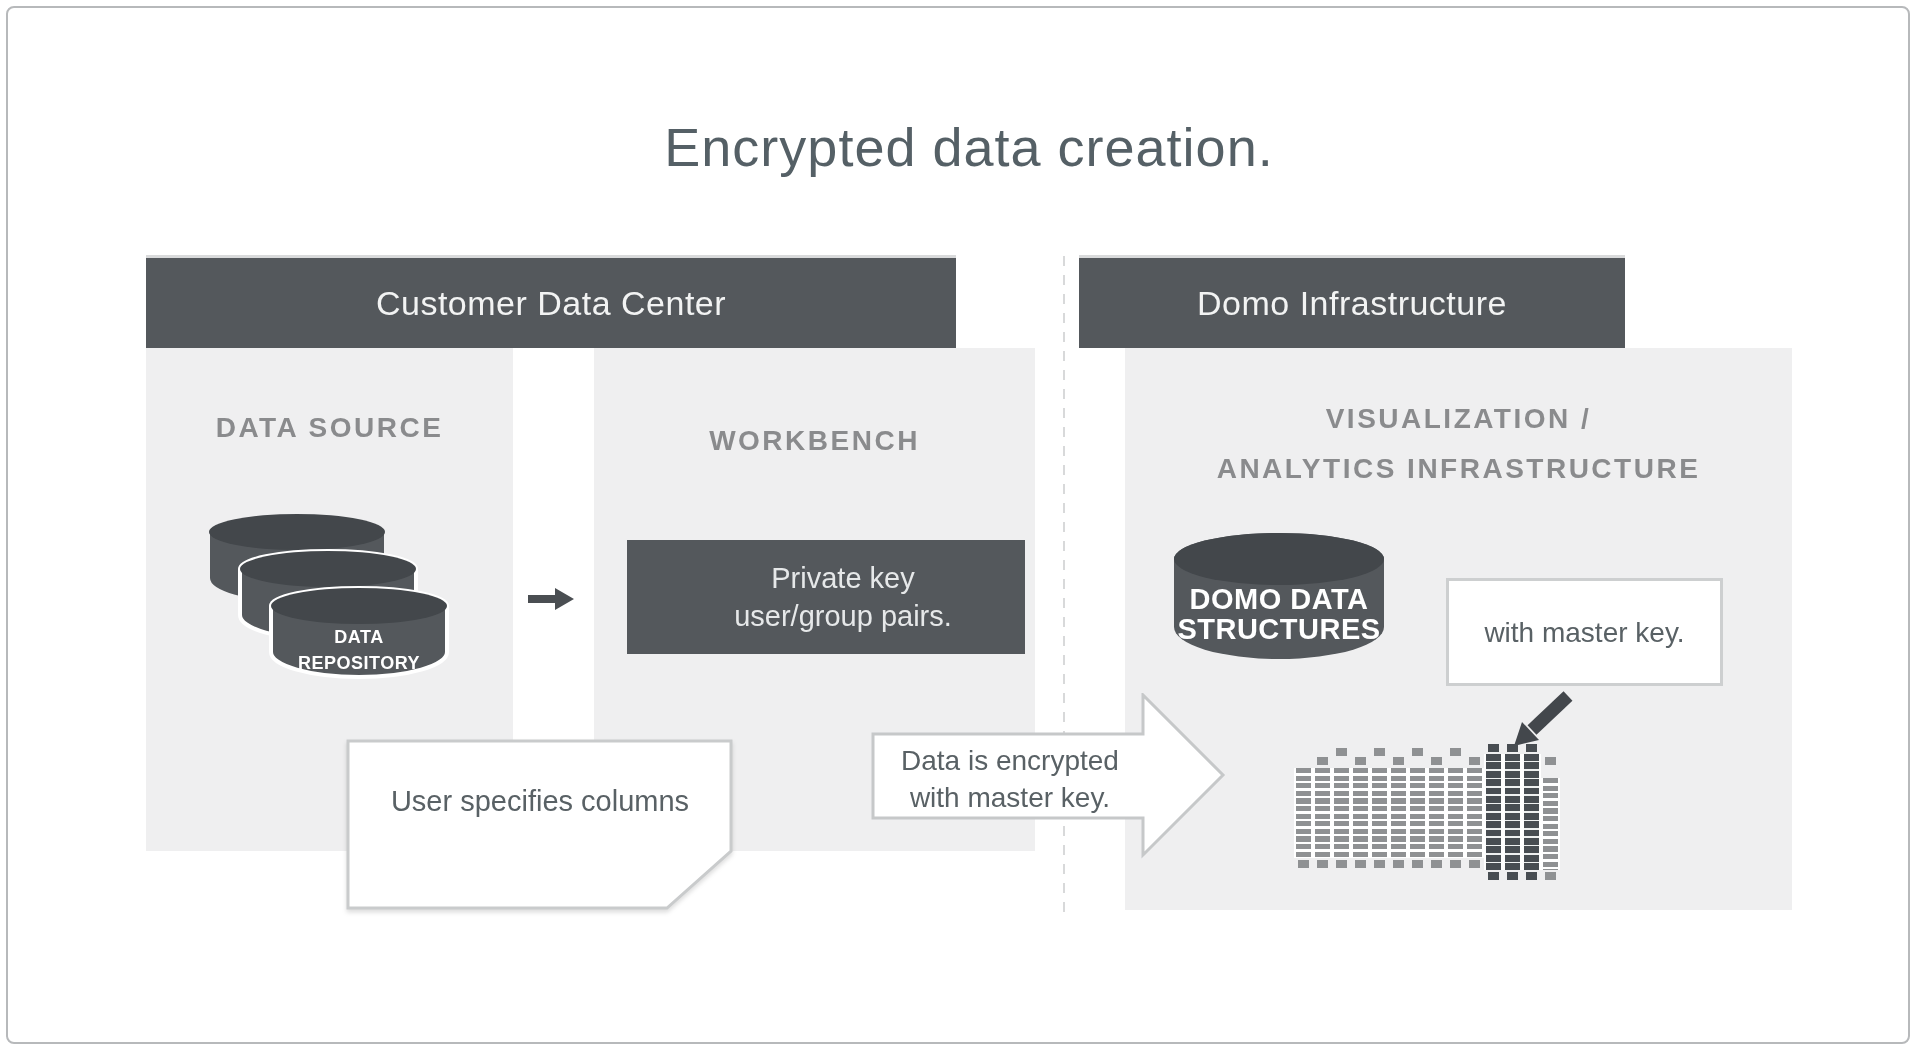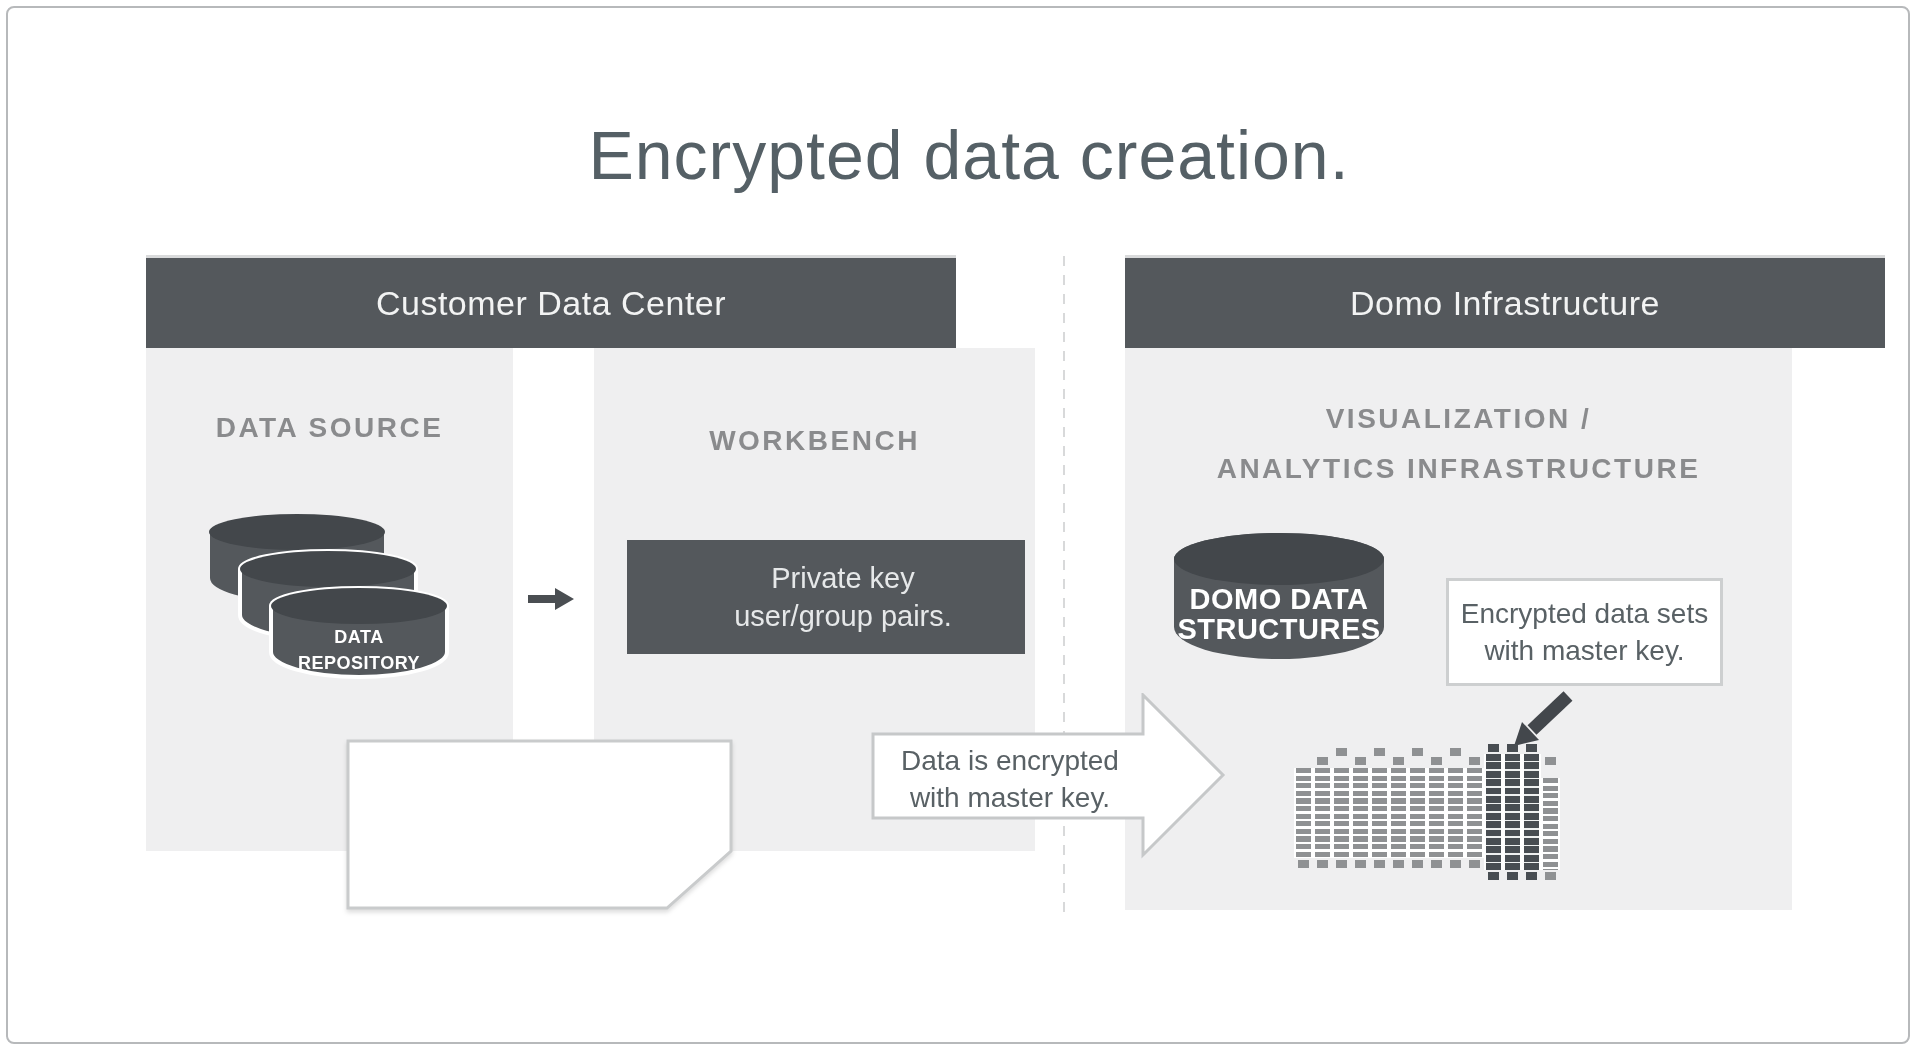--- a/index.html
+++ b/index.html
@@ -1,22 +1,22 @@
 <!DOCTYPE html>
 <html><head>
 <meta charset="utf-8">
 <style>
   html,body{margin:0;padding:0;background:#ffffff;}
   body{width:1916px;height:1050px;position:relative;font-family:"Liberation Sans","DejaVu Sans",sans-serif;overflow:hidden;}
   .page-border{position:absolute;left:6px;top:6px;right:6px;bottom:6px;border:2px solid #b7b9bb;border-radius:8px;background:#ffffff;}
   .abs{position:absolute;}
-  .title{left:146px;top:116px;width:1646px;text-align:center;font-size:68px;font-weight:300;color:#556066;letter-spacing:1px;}
+  .title{left:146px;top:116px;width:1646px;text-align:center;font-size:54px;font-weight:300;color:#556066;letter-spacing:1px;}
   .bar{top:258px;height:90px;background:#54585c;color:#f2f3f3;display:flex;align-items:center;justify-content:center;font-size:34px;font-weight:300;letter-spacing:0.5px;box-shadow:0 -3px 0 #d9dadb;}
   .bar-customer{left:146px;width:810px;}
-  .bar-domo{left:1125px;width:760px;}
+  .bar-domo{left:1079px;width:546px;}
   .panel{top:348px;background:#efeff0;}
   .panel-a{left:146px;width:367px;height:503px;}
   .panel-b{left:594px;width:441px;height:503px;}
   .panel-r{left:1125px;width:667px;height:562px;}
   .col-label{font-size:28px;font-weight:bold;letter-spacing:2.5px;color:#8a8b8d;text-align:center;}
   .lbl-ds{left:146px;top:412px;width:367px;}
   .lbl-wb{left:594px;top:412px;width:441px;margin-top:13px;}
   .lbl-vis{left:1125px;top:394px;width:667px;line-height:50px;}
   .dashed-sep{left:1063px;top:256px;width:2px;height:664px;background:repeating-linear-gradient(to bottom,#d8d9da 0 10px,transparent 10px 19px);}
   .darkbox{left:627px;top:540px;width:364px;height:114px;background:#54585c;color:#e6e8e9;display:flex;flex-direction:column;align-items:center;justify-content:center;font-size:29px;font-weight:300;line-height:38px;padding-left:34px;}
@@ -86,41 +86,41 @@
 
 <div class="abs darkbox">
   <div>Private key</div>
   <div>user/group pairs.</div>
 </div>
 
 <svg class="abs" style="left:346px;top:739px;filter:drop-shadow(0 3px 2px rgba(0,0,0,0.13));" width="388" height="172" viewBox="0 0 388 172">
   <polygon points="2,2 385,2 385,112 321,169 2,169" fill="#ffffff" stroke="#c9cbcc" stroke-width="3"></polygon>
 </svg>
 <div class="abs note-text bubble-text">
+  <div>User specifies columns</div>
 </div>
 
 <svg class="abs" style="left:871px;top:693px;" width="356" height="166" viewBox="0 0 356 166">
   <polygon points="2,41 272,41 272,2 352,82 272,162 272,125 2,125" fill="#ffffff" stroke="#c6c8c9" stroke-width="3"></polygon>
 </svg>
 <div class="abs note-text arrow-text">
   <div>Data is encrypted</div>
   <div>with master key.</div>
 </div>
 
 <svg class="abs" style="left:1173px;top:532px;" width="214" height="130" viewBox="0 0 214 130">
   <path d="M1,27 A105,26 0 0 1 211,27 L211,95 A105,32 0 0 1 1,95 Z" fill="#54585c"></path>
   <ellipse cx="106" cy="27" rx="105" ry="26" fill="#43474b"></ellipse>
 </svg>
 <div class="abs cyl-text domo-text">
   <div>DOMO DATA</div>
   <div>STRUCTURES</div>
 </div>
 
 <div class="abs callout">
-  <div>Encrypted data sets</div>
   <div>with master key.</div>
 </div>
 
 <svg class="abs" style="left:1506px;top:688px;" width="72" height="66" viewBox="0 0 72 66">
   <path d="M62,8 L26,42" stroke="#43474c" stroke-width="13" fill="none"></path>
   <polygon points="8,58 33,52 16,34" fill="#43474c"></polygon>
 </svg>
 
 <div class="abs grid-wrap">
     <div class="gcol" style="left: 0px; top: 24px; height: 90px;"></div>

